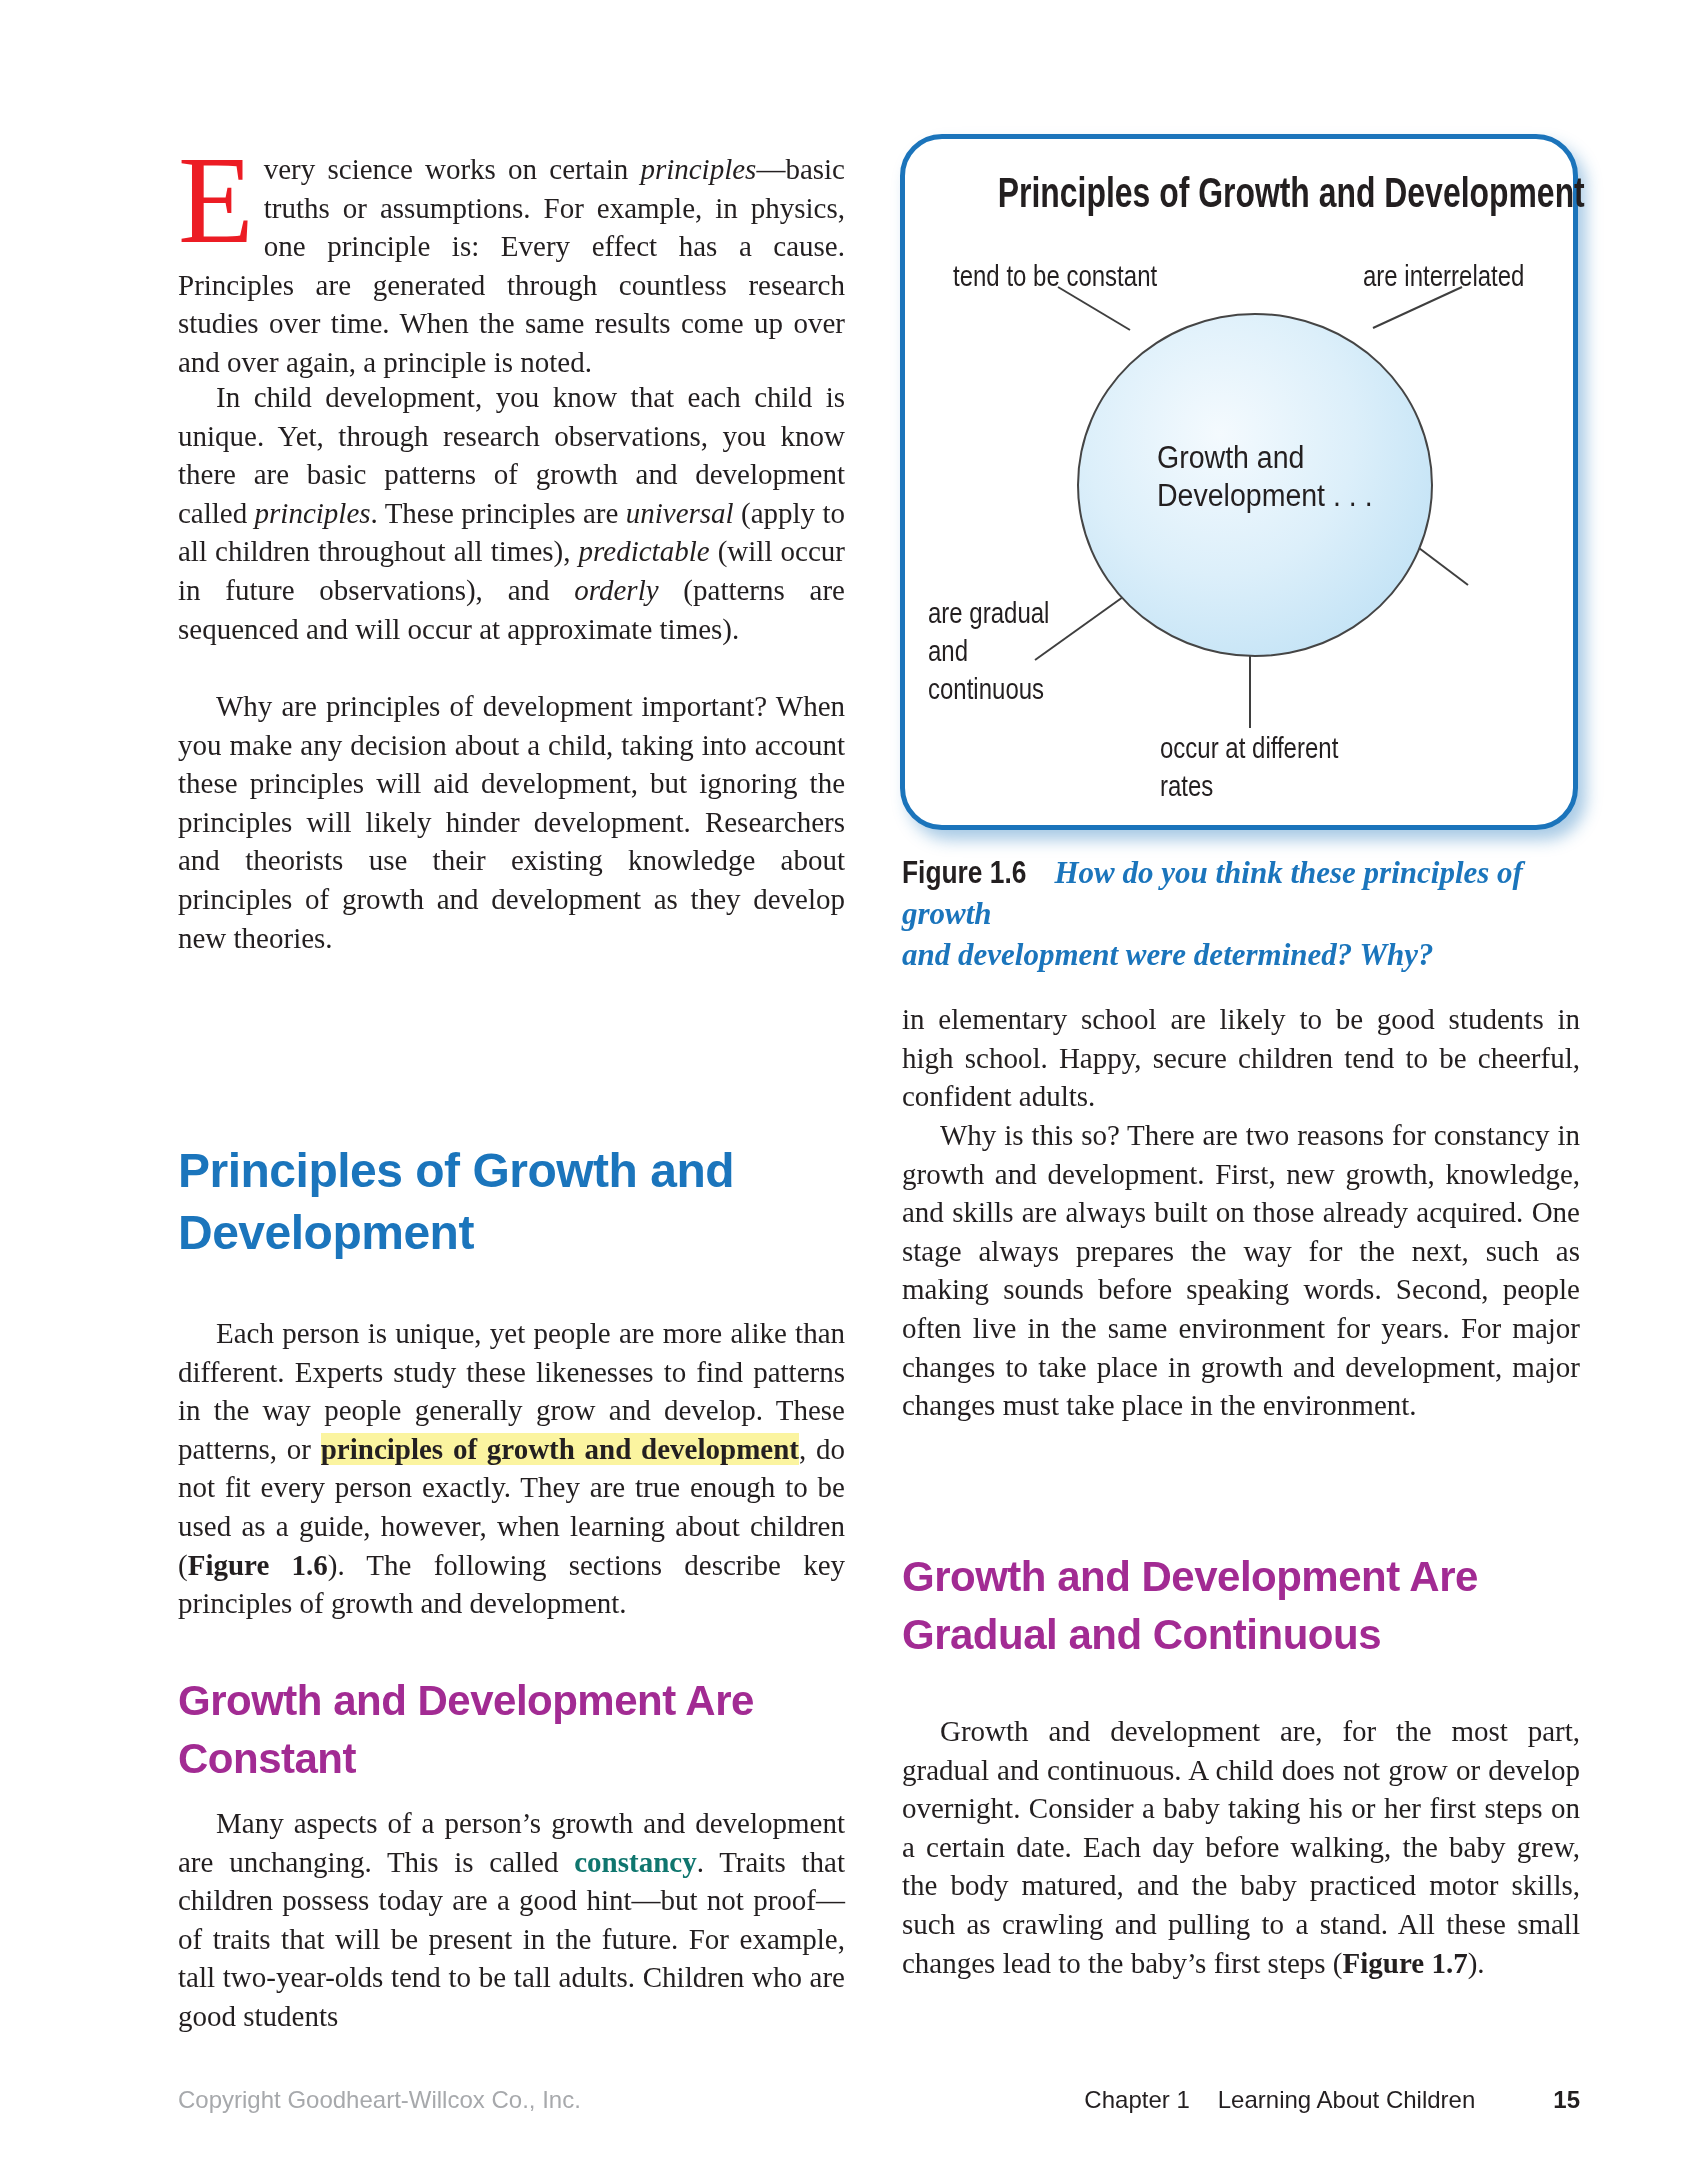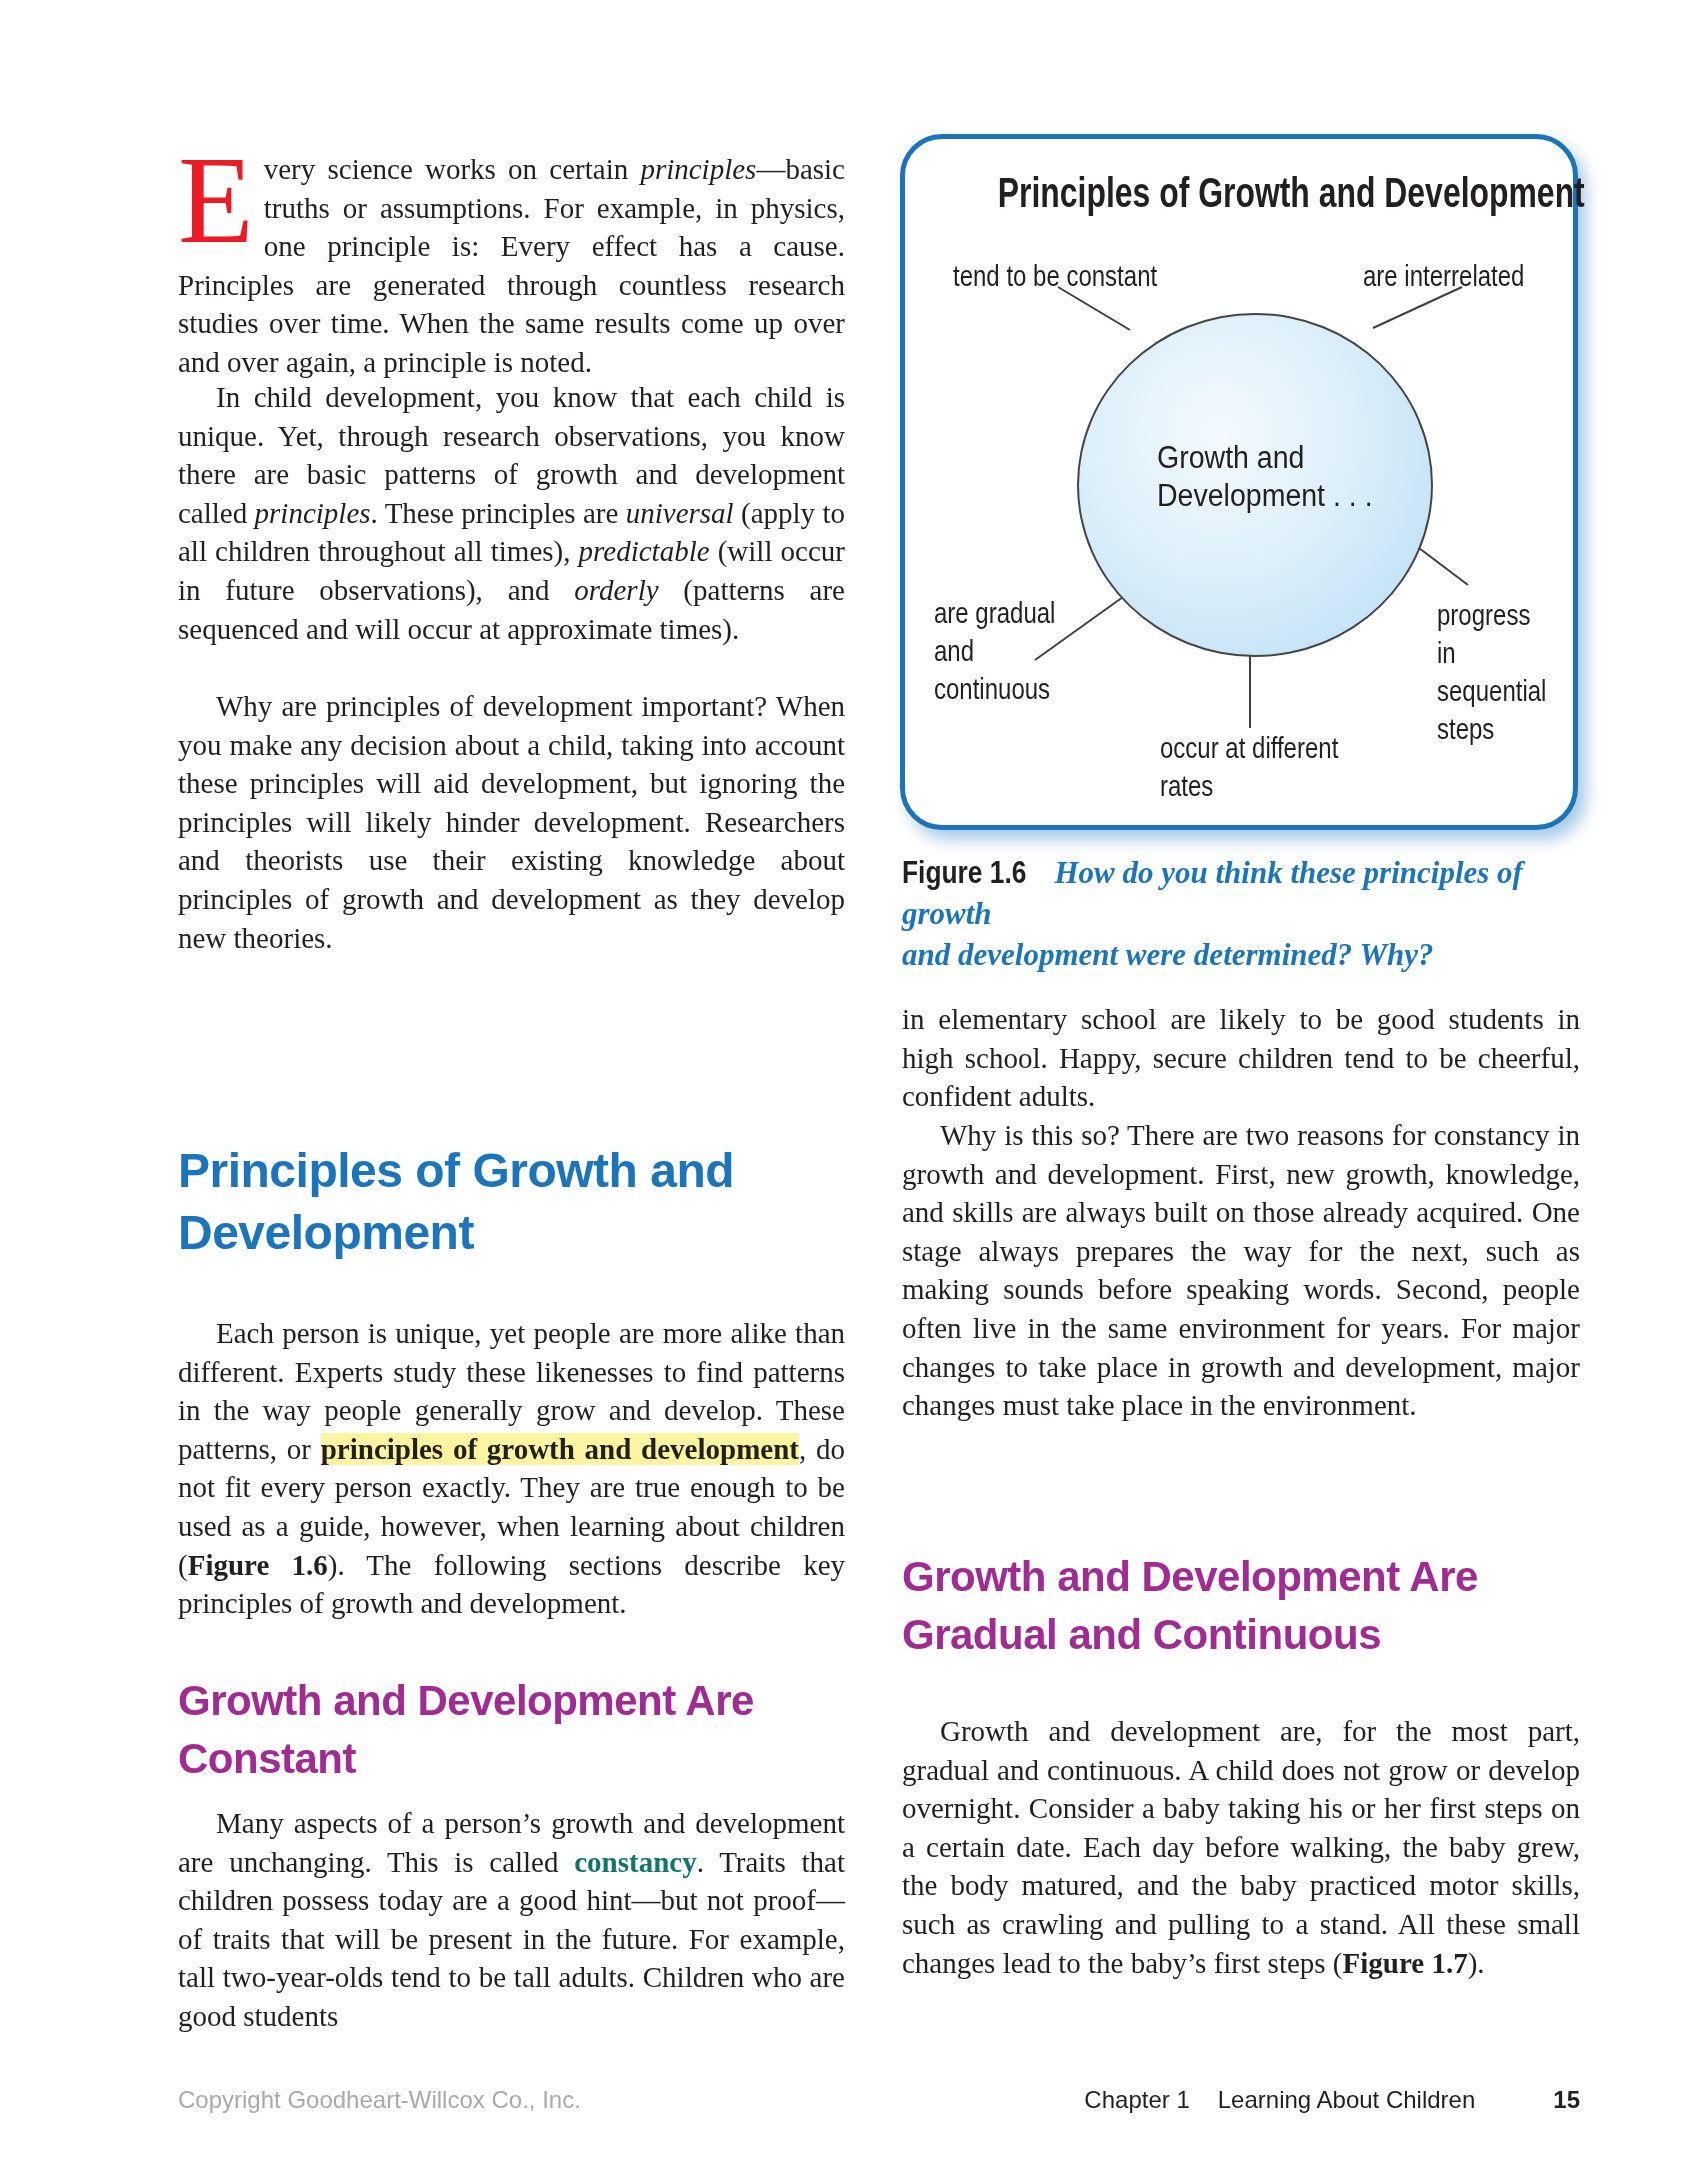--- a/index.html
+++ b/index.html
@@ -81,26 +81,23 @@
       <line x1="510" y1="406" x2="563" y2="446" stroke="#3F3F3F" stroke-width="2"></line>
       <line x1="345" y1="512" x2="345" y2="589" stroke="#3F3F3F" stroke-width="2"></line>
     </svg>
 
     <div class="ellipse"></div>
     <div class="ellipse-text"><span>Growth and
 Development . . .</span></div>
 
     <div class="fig-label" style="left:48px;top:118px;"><span class="cond">tend to be constant</span></div>
     <div class="fig-label" style="left:458px;top:118px;"><span class="cond">are interrelated</span></div>
-    <div class="fig-label" style="left:29px;top:455px;"><span class="cond">are gradual
+    <div class="fig-label" style="left:23px;top:455px;"><span class="cond">are gradual
 and
 continuous</span></div>
-    <div class="fig-label" style="left:532px;top:457px;"><span class="cond">progress in
-sequential
-steps</span></div>
     <div class="fig-label" style="left:255px;top:590px;"><span class="cond">occur at different
 rates</span></div>
   </div>
 
   <p class="caption">
     <span class="cap-label">Figure 1.6</span><span class="cap-text">How do you think these principles of growth
 and development were determined? Why?</span>
   </p>
 
   <p class="body-text" style="left:902px;top:1000px;width:678px;">in elementary school are likely to be good students in high school. Happy, secure children tend to be cheerful, confident adults.</p>

